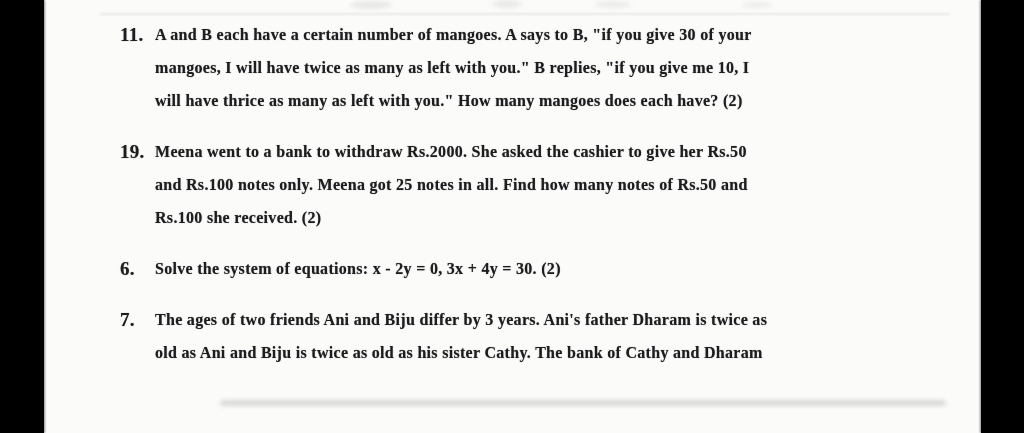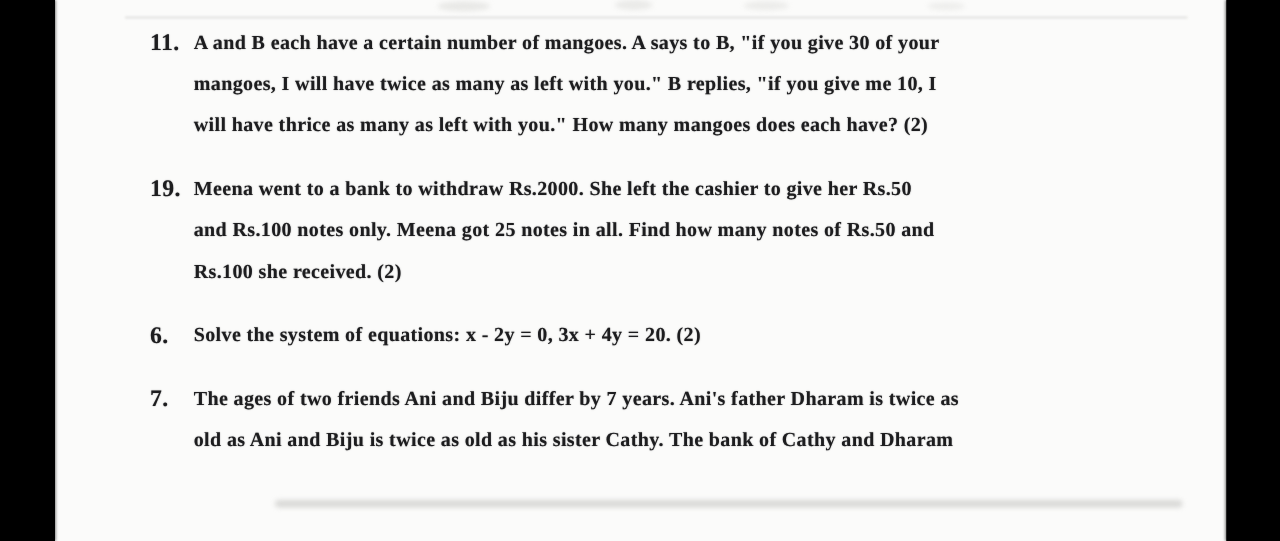--- a/index.html
+++ b/index.html
@@ -92,36 +92,36 @@
     <div class="qlines">
           <div class="qline">A and B each have a certain number of mangoes. A says to B, "if you give 30 of your</div>
           <div class="qline">mangoes, I will have twice as many as left with you." B replies, "if you give me 10, I</div>
           <div class="qline">will have thrice as many as left with you." How many mangoes does each have? (2)</div>
         </div>
   </div>
 
   <div class="question">
     <div class="qnum">19.</div>
     <div class="qlines">
-          <div class="qline">Meena went to a bank to withdraw Rs.2000. She left the cashier to give her Rs.50</div>
+          <div class="qline">Meena went to a bank to withdraw Rs.2000. She asked the cashier to give her Rs.50</div>
           <div class="qline">and Rs.100 notes only. Meena got 25 notes in all. Find how many notes of Rs.50 and</div>
           <div class="qline">Rs.100 she received. (2)</div>
         </div>
   </div>
 
   <div class="question">
     <div class="qnum">6.</div>
     <div class="qlines">
-          <div class="qline">Solve the system of equations: x - 2y = 0, 3x + 4y = 20. (2)</div>
+          <div class="qline">Solve the system of equations: x - 2y = 0, 3x + 4y = 30. (2)</div>
         </div>
   </div>
 
   <div class="question">
     <div class="qnum">7.</div>
     <div class="qlines">
-          <div class="qline">The ages of two friends Ani and Biju differ by 7 years. Ani's father Dharam is twice as</div>
+          <div class="qline">The ages of two friends Ani and Biju differ by 3 years. Ani's father Dharam is twice as</div>
           <div class="qline">old as Ani and Biju is twice as old as his sister Cathy. The bank of Cathy and Dharam</div>
         </div>
   </div>
 </div>
 
   <div class="artifact bottom-cutoff-line"></div>
 </div>
 
 </body></html>

